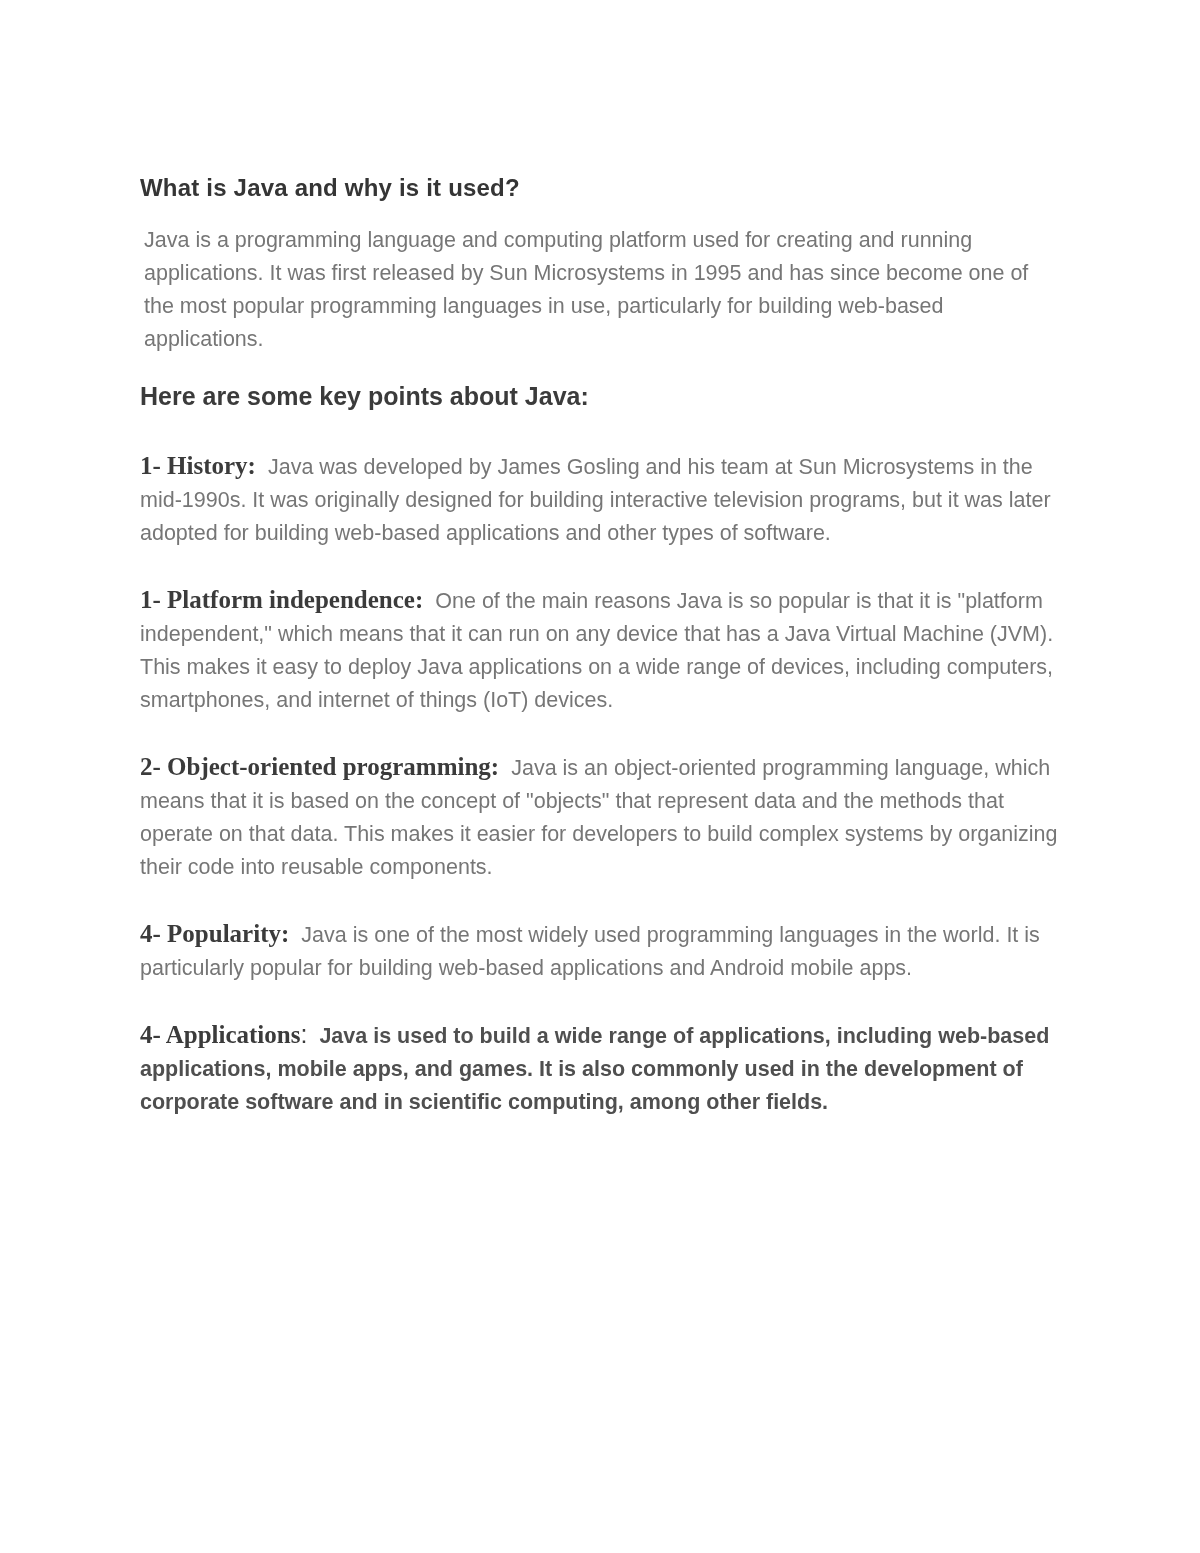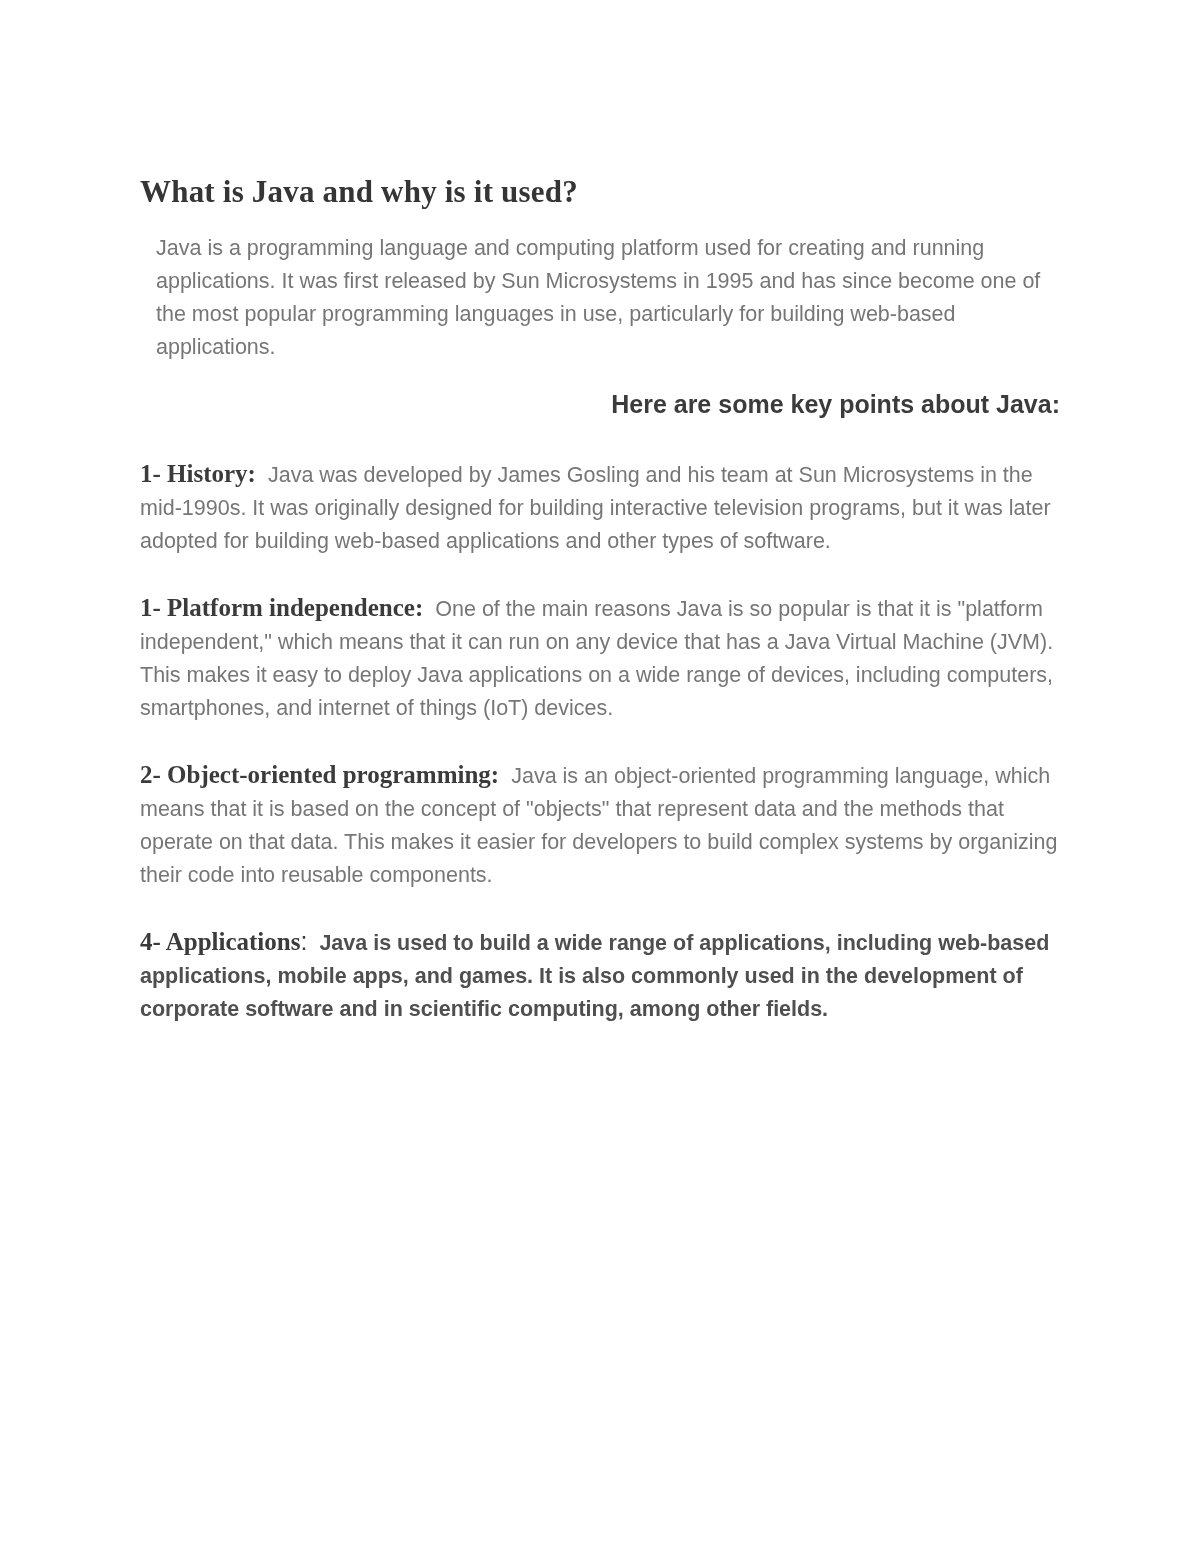--- a/index.html
+++ b/index.html
@@ -13,38 +13,36 @@
     font-family: "Liberation Sans", sans-serif;
     -webkit-font-smoothing: antialiased;
   }
   .page {
     box-sizing: border-box;
     width: 1200px;
     padding: 174px 140px 0 140px;
   }
   .doc-title {
     margin: 0 0 22px 0;
-    font-size: 31px;
+    font-size: 24px;
     font-weight: 700;
     color: #353535;
     letter-spacing: 0.2px;
-    font-family: Liberation Serif, serif;
   }
   .intro {
-    margin: 0 0 26px 16px;
+    margin: 0 0 26px 4px;
     font-size: 21.5px;
     line-height: 33px;
     color: #767676;
   }
   .section-heading {
     margin: 0 0 38px 0;
     font-size: 25px;
     font-weight: 700;
     color: #3b3b3b;
-    text-align: right;
   }
   .point {
     margin: 0 0 33px 0;
     font-size: 21.5px;
     line-height: 33px;
     color: #767676;
   }
   .point-label {
     font-size: 25px;
     font-weight: 700;
@@ -83,19 +81,23 @@
   <p class="point">
     <span class="point-label">1- Platform independence:</span>
     <span class="point-text">One of the main reasons Java is so popular is that it is "platform independent," which means that it can run on any device that has a Java Virtual Machine (JVM). This makes it easy to deploy Java applications on a wide range of devices, including computers, smartphones, and internet of things (IoT) devices.</span>
   </p>
 
   <p class="point">
     <span class="point-label">2- Object-oriented programming:</span>
     <span class="point-text">Java is an object-oriented programming language, which means that it is based on the concept of "objects" that represent data and the methods that operate on that data. This makes it easier for developers to build complex systems by organizing their code into reusable components.</span>
   </p>
 
+  <p class="point">
+    <span class="point-label">4- Popularity:</span>
+    <span class="point-text">Java is one of the most widely used programming languages in the world. It is particularly popular for building web-based applications and Android mobile apps.</span>
+  </p>
 
   <p class="point bold-body">
     <span class="point-label">4- Applications</span><span class="point-sep">:</span>
     <span class="point-text">Java is used to build a wide range of applications, including web-based applications, mobile apps, and games. It is also commonly used in the development of corporate software and in scientific computing, among other fields.</span>
   </p>
 
 </div>
 
 </body></html>

